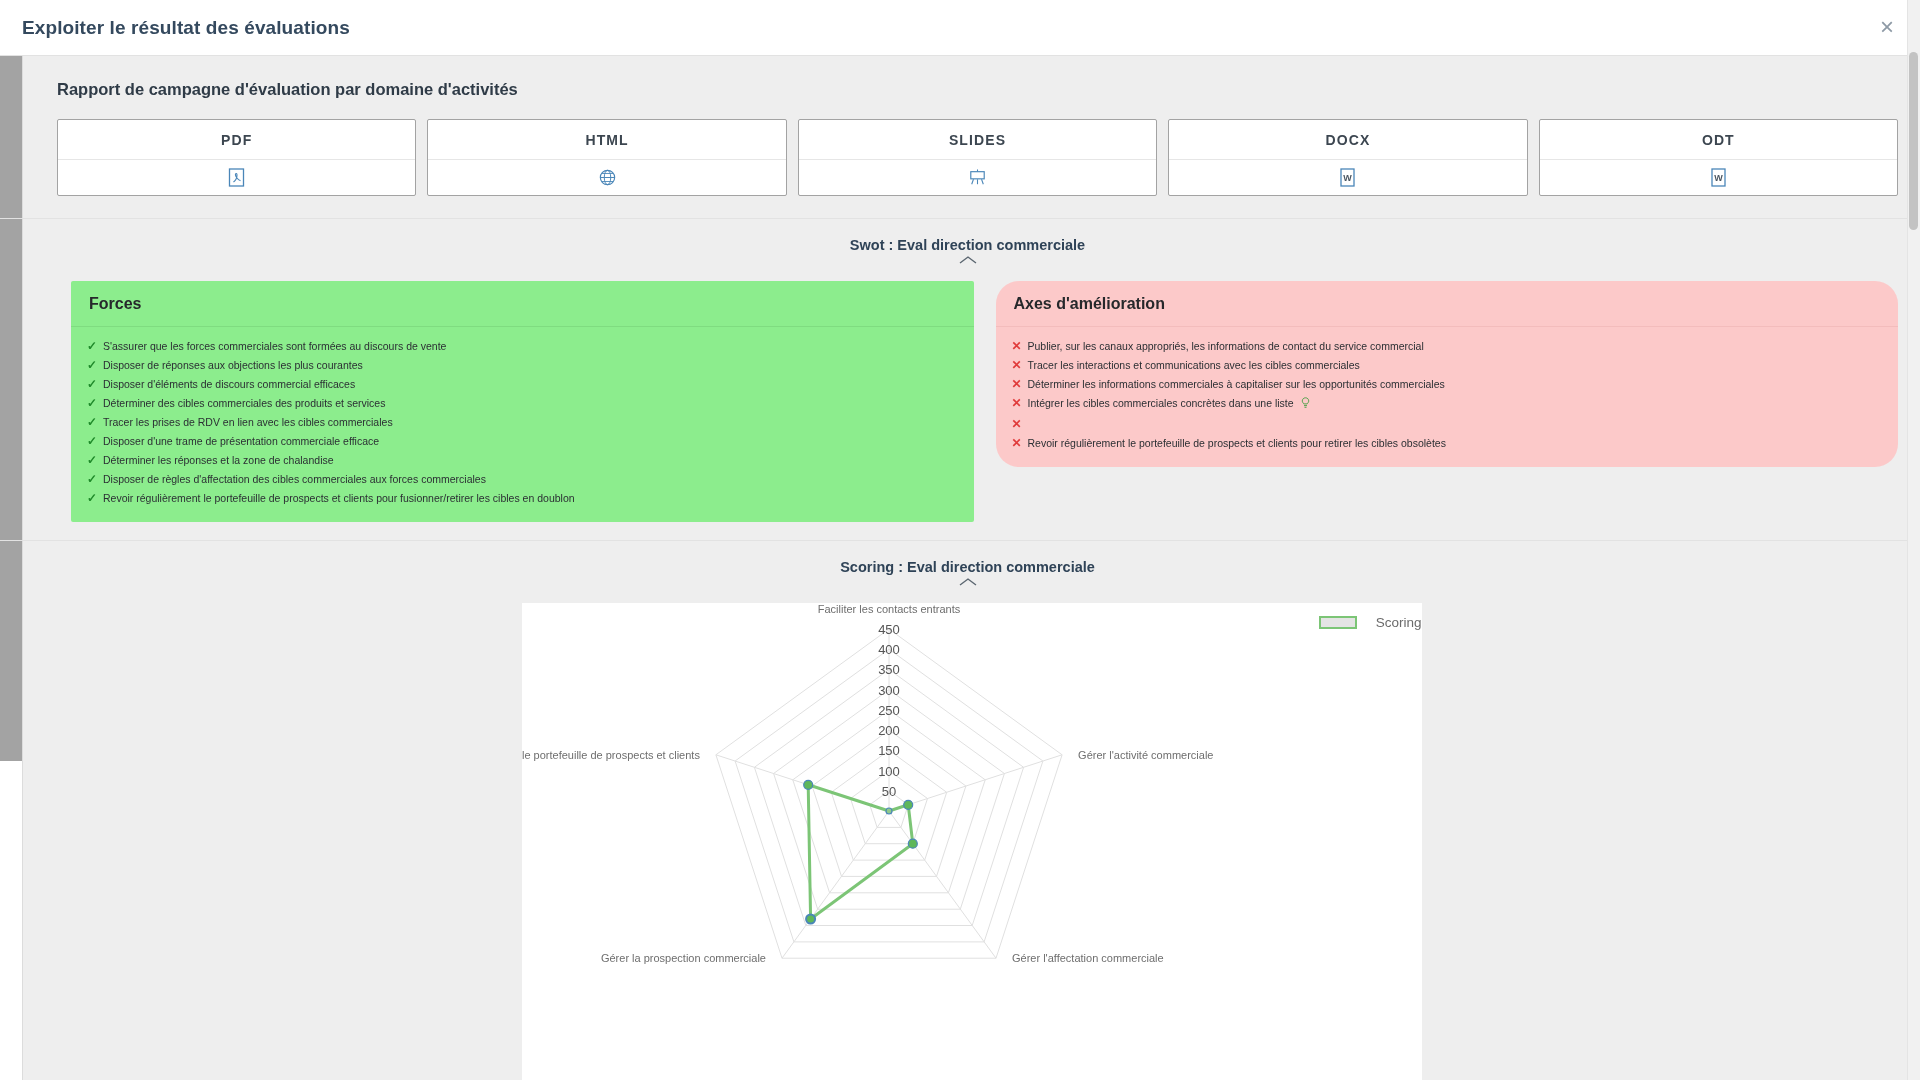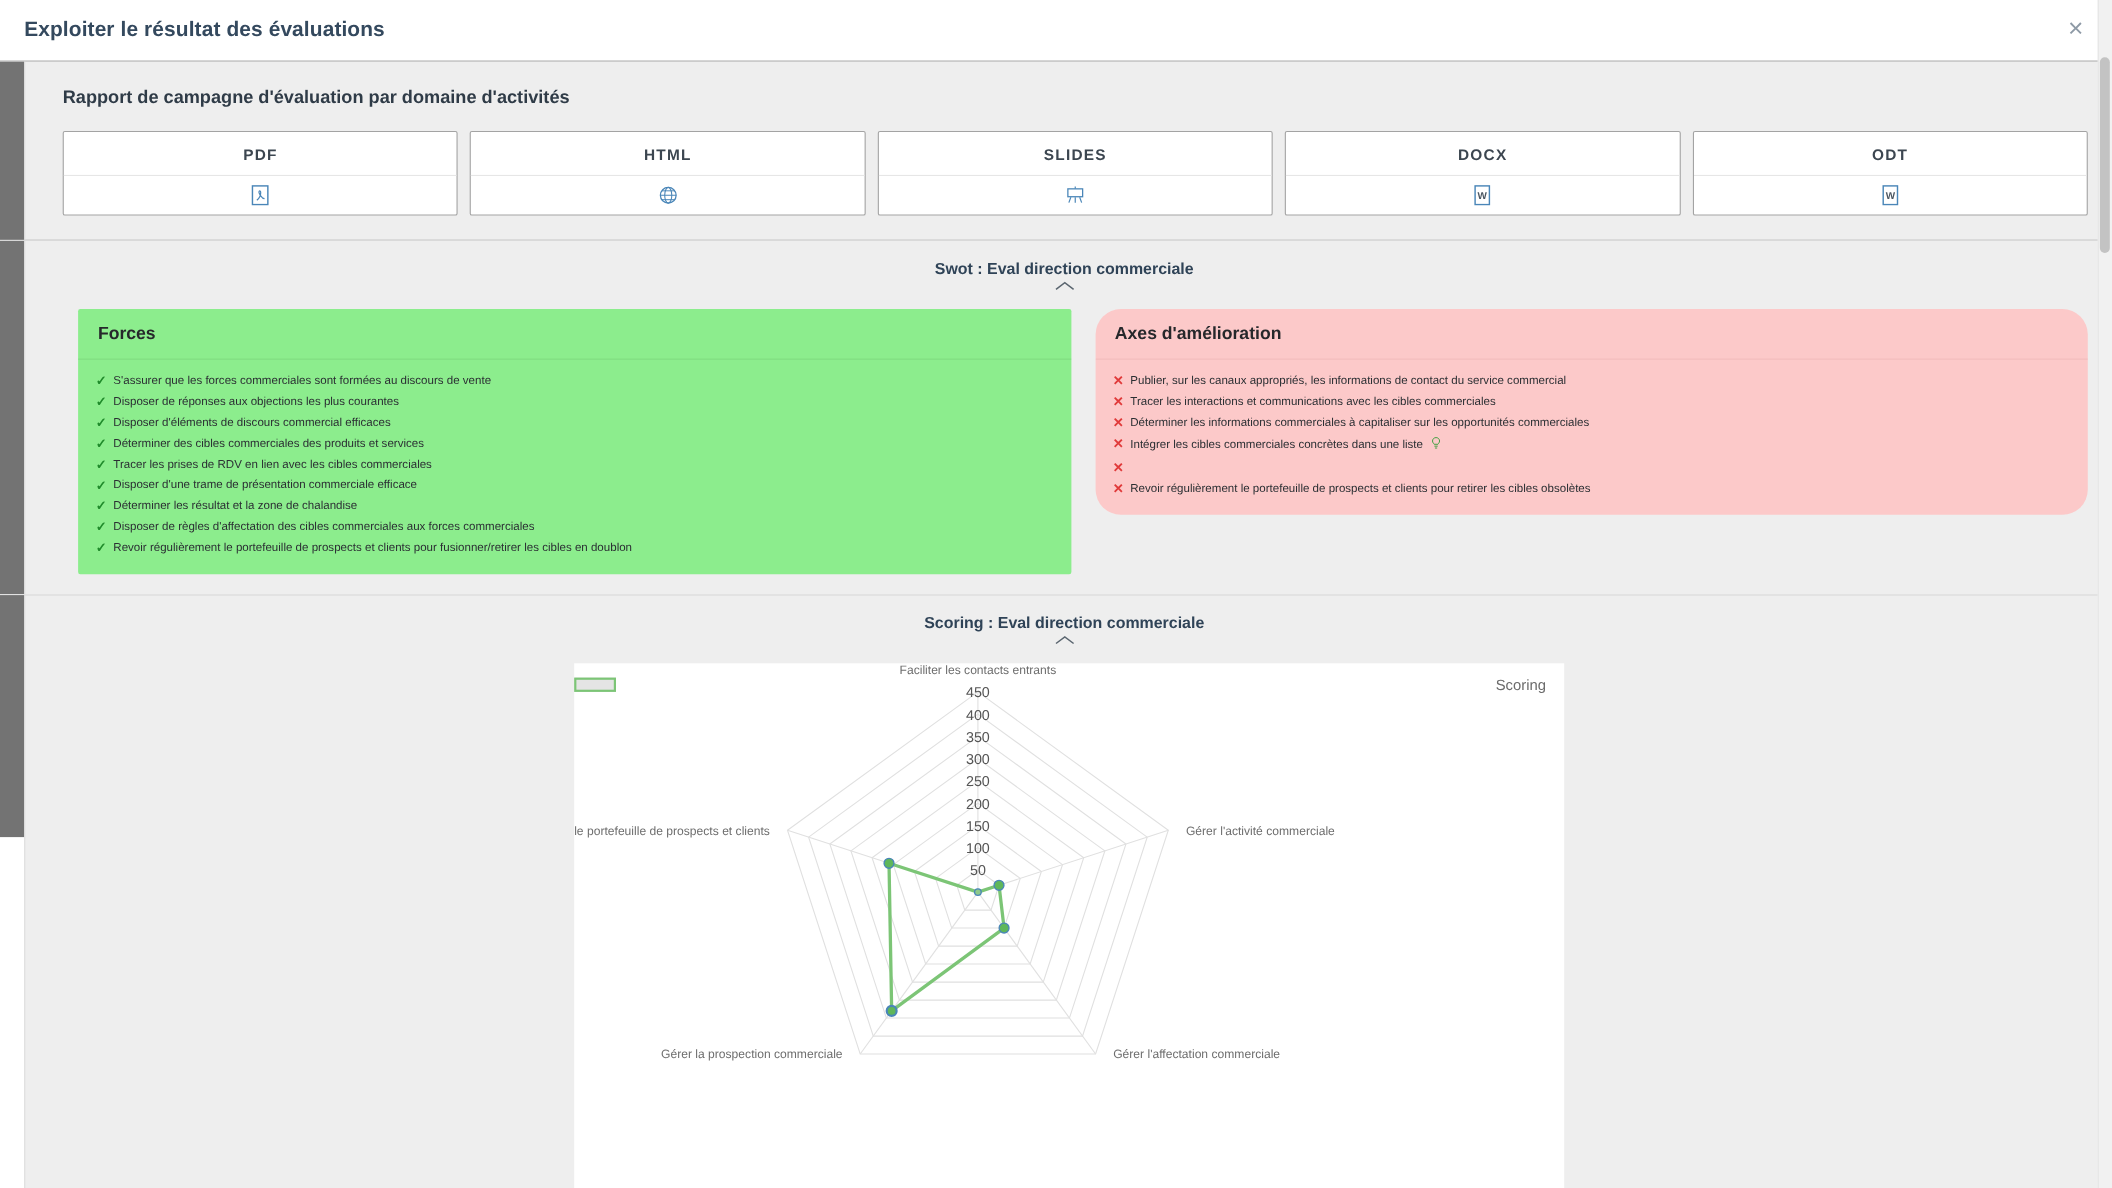--- a/index.html
+++ b/index.html
@@ -3,21 +3,21 @@
 <meta charset="utf-8">
 <style>
   * { box-sizing: border-box; }
   html, body {
     margin: 0; padding: 0;
     width: 1920px; height: 1080px;
     background: #ffffff;
     font-family: "Liberation Sans", sans-serif;
     overflow: hidden;
   }
-  .page { position: relative; width: 1920px; height: 761px; background:#737373; }
+  .page { position: relative; width: 1920px; height: 761px; background:#a3a3a3; }
 
   
   .topbar {
     position: relative;
     height: 55px;
     background: #ffffff;
     display: flex; align-items: center;
     padding: 0 22px;
   }
   .topbar-title {
@@ -125,22 +125,22 @@
   
   .scoring-panel { padding: 0 0 0 0; min-height: 440px; }
   .chart-wrap {
     background: #ffffff;
     width: 900px;
     margin: 0 auto;
     height: 488px;
     position: relative;
   }
   .chart-legend {
-    position: absolute; top: 12px; left: 0; right: 16px;
-    display: flex; align-items: center; justify-content: space-between;
+    position: absolute; top: 12px; left: 0; right: 0;
+    display: flex; align-items: center; justify-content: flex-end;
     gap: 19px;
   }
   .legend-swatch {
     width: 38px; height: 13px;
     background: #e4e4e4;
     border: 2px solid #7cc576;
   }
   .legend-label { font-size: 13.5px; color: #6b6b6b; }
   .radar-svg { position: absolute; top: 0; left: 0; }
   .axis-label { font-size: 11px; fill: #6e6e6e; font-family: "Liberation Sans", sans-serif; }
@@ -265,21 +265,21 @@
               <div class="swot-item ok">
                 <span class="mark">✓</span>
                 <span class="txt">Tracer les prises de RDV en lien avec les cibles commerciales</span>
               </div>
               <div class="swot-item ok">
                 <span class="mark">✓</span>
                 <span class="txt">Disposer d'une trame de présentation commerciale efficace</span>
               </div>
               <div class="swot-item ok">
                 <span class="mark">✓</span>
-                <span class="txt">Déterminer les résultat et la zone de chalandise</span>
+                <span class="txt">Déterminer les réponses et la zone de chalandise</span>
               </div>
               <div class="swot-item ok">
                 <span class="mark">✓</span>
                 <span class="txt">Disposer de règles d'affectation des cibles commerciales aux forces commerciales</span>
               </div>
               <div class="swot-item ok">
                 <span class="mark">✓</span>
                 <span class="txt">Revoir régulièrement le portefeuille de prospects et clients pour fusionner/retirer les cibles en doublon</span>
               </div>
             </div>

